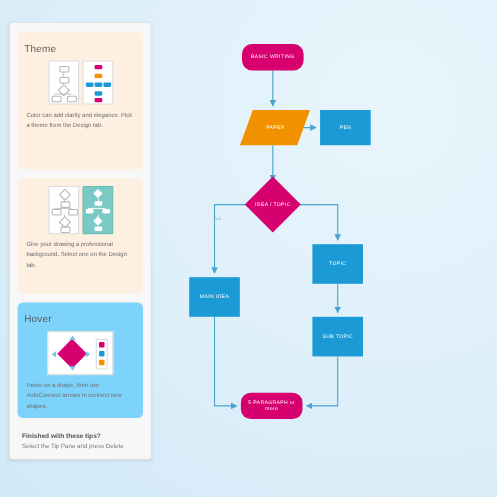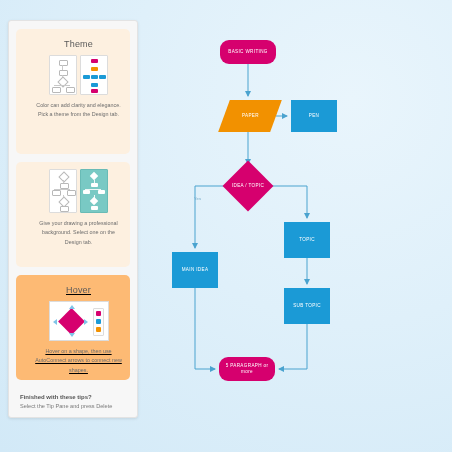--- a/index.html
+++ b/index.html
@@ -31,27 +31,26 @@
     background: #f7f7f7;
     border: 1px solid #e3e3e3;
     border-radius: 3px;
     box-shadow: 0 1px 3px rgba(0,0,0,0.10);
     box-sizing: border-box;
     padding: 8px 7px 6px 7px;
   }
   .tip-card {
     border-radius: 5px;
     box-sizing: border-box;
-    padding: 7px 6px 8px 17px;
+    padding: 7px 6px 8px 6px;
     margin-bottom: 8px;
-    text-align: center;
   }
   .tip-card.theme      { background: #fdf0e0; height: 125px; }
   .tip-card.background { background: #fdf0e0; height: 105px; }
-  .tip-card.hover      { background: #fdba74; height: 105px; text-decoration: underline; }
+  .tip-card.hover      { background: #7dd3fc; height: 105px; }
 
   .tip-title {
     font-size: 9px;
     color: #5a5a5a;
     letter-spacing: .2px;
     margin: 3px 0 6px 0;
     font-weight: 400;
   }
   .tip-body {
     font-size: 5.4px;

